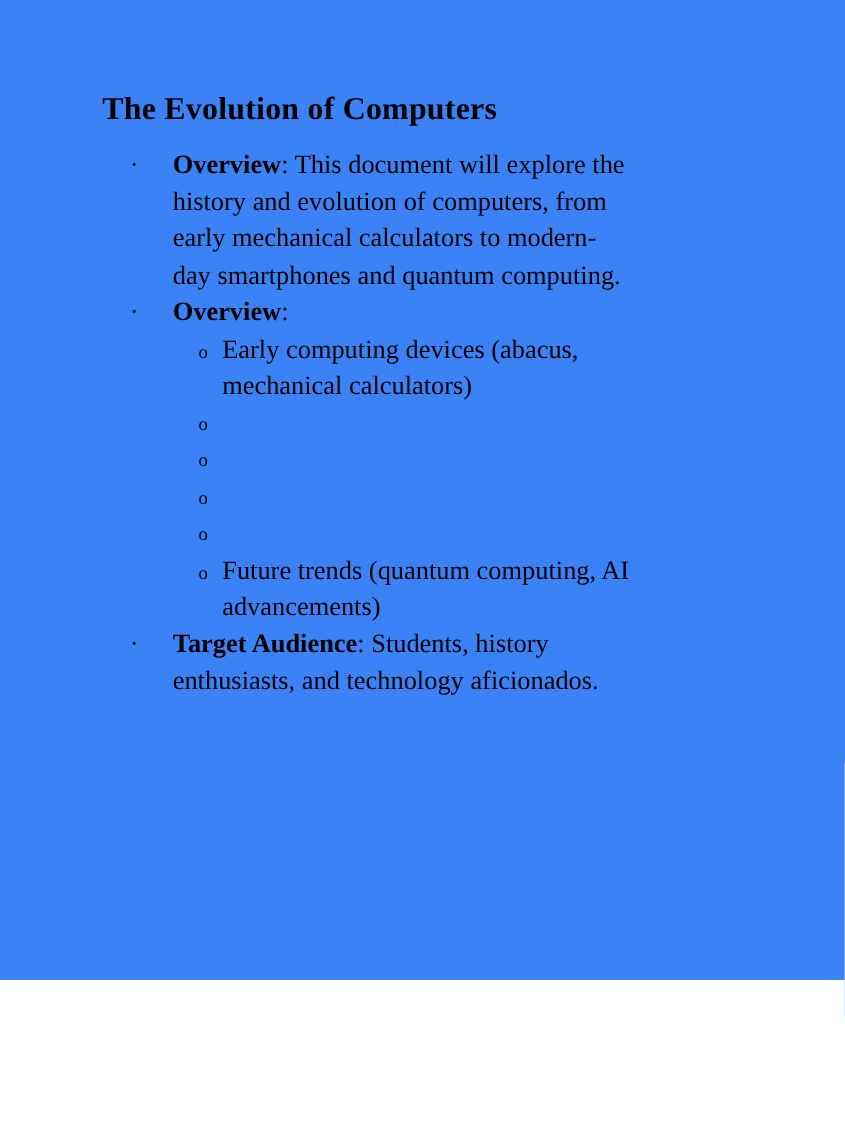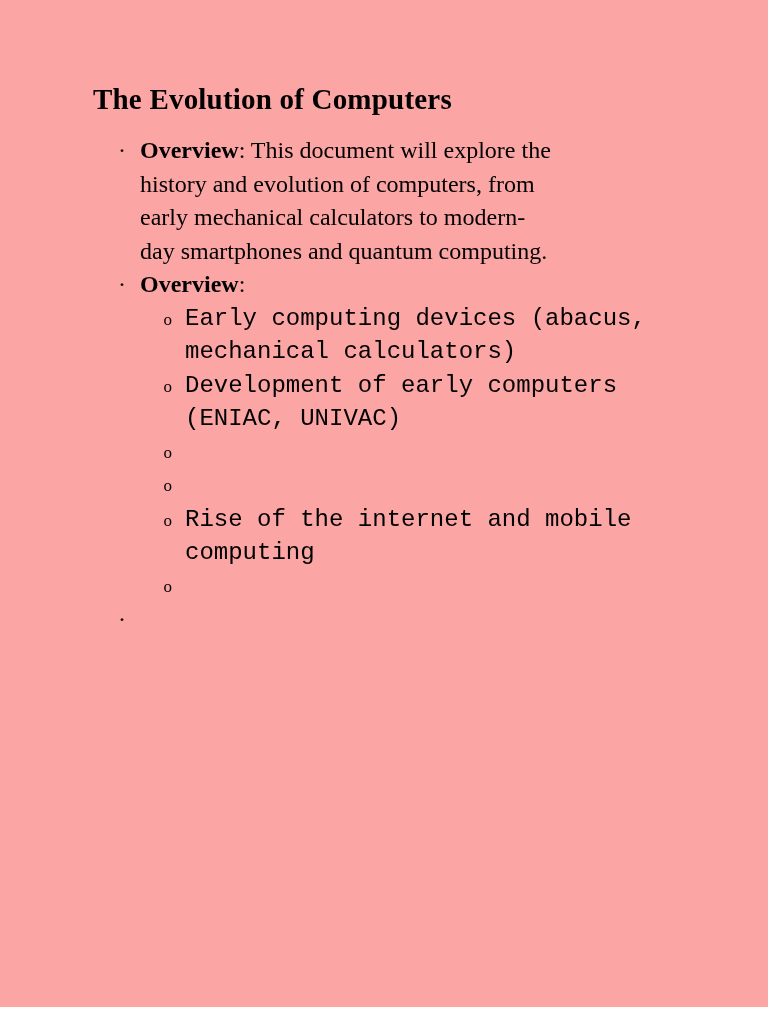--- a/index.html
+++ b/index.html
@@ -3,22 +3,22 @@
 <meta charset="utf-8">
 <style>
   html, body {
     margin: 0;
     padding: 0;
     background: #ffffff;
   }
   .page {
     position: relative;
     width: 768px;
-    height: 1007px;
-    background: #fca5a5;
+    height: 891px;
+    background: #3b82f6;
     overflow: hidden;
     font-family: "Liberation Serif", "DejaVu Serif", serif;
     color: #000000;
   }
   .content {
     position: absolute;
     left: 93px;
     top: 83px;
     width: 650px;
   }
@@ -43,20 +43,21 @@
   }
   .marker1 {
     flex: 0 0 auto;
     margin-left: 25px;
     width: 22px;
     line-height: 33.5px;
   }
   .body1 {
     flex: 0 0 auto;
     width: 575px;
+    margin-left: 17px;
   }
   .label-bold {
     font-weight: bold;
   }
   .flow-lines {
     white-space: pre-line;
   }
   ul.level2 {
     list-style: none;
     margin: 0;
@@ -70,21 +71,20 @@
     flex: 0 0 auto;
     margin-left: 23.5px;
     width: 21.5px;
     font-size: 17px;
     line-height: 33.5px;
   }
   .body2 {
     flex: 0 0 auto;
     width: 505px;
     white-space: pre-line;
-    font-family: Liberation Mono, monospace;
   }
 </style>
 </head>
 <body>
 
 <div class="page">
   <div class="content">
 
     <h1 class="doc-title">The Evolution of Computers</h1>
 
@@ -103,40 +103,40 @@
         <span class="body1">
           <span class="flow-lines"><span class="label-bold">Overview</span><span>:</span></span>
           <ul class="level2">
             <li>
               <span class="marker2">o</span>
               <span class="body2">Early computing devices (abacus,
 mechanical calculators)</span>
             </li>
             <li>
               <span class="marker2">o</span>
-              <span class="body2">Development of early computers
-(ENIAC, UNIVAC)</span>
             </li>
             <li>
               <span class="marker2">o</span>
             </li>
             <li>
               <span class="marker2">o</span>
             </li>
             <li>
               <span class="marker2">o</span>
-              <span class="body2">Rise of the internet and mobile
-computing</span>
             </li>
             <li>
               <span class="marker2">o</span>
+              <span class="body2">Future trends (quantum computing, AI
+advancements)</span>
             </li>
           </ul>
         </span>
       </li>
 
       <li>
         <span class="marker1">·</span>
+        <span class="body1 flow-lines"><span class="label-bold">Target Audience</span><span>: </span><span>Students, history
+enthusiasts, and technology aficionados.</span></span>
       </li>
 
     </ul>
   </div>
 </div>
 
 </body></html>

